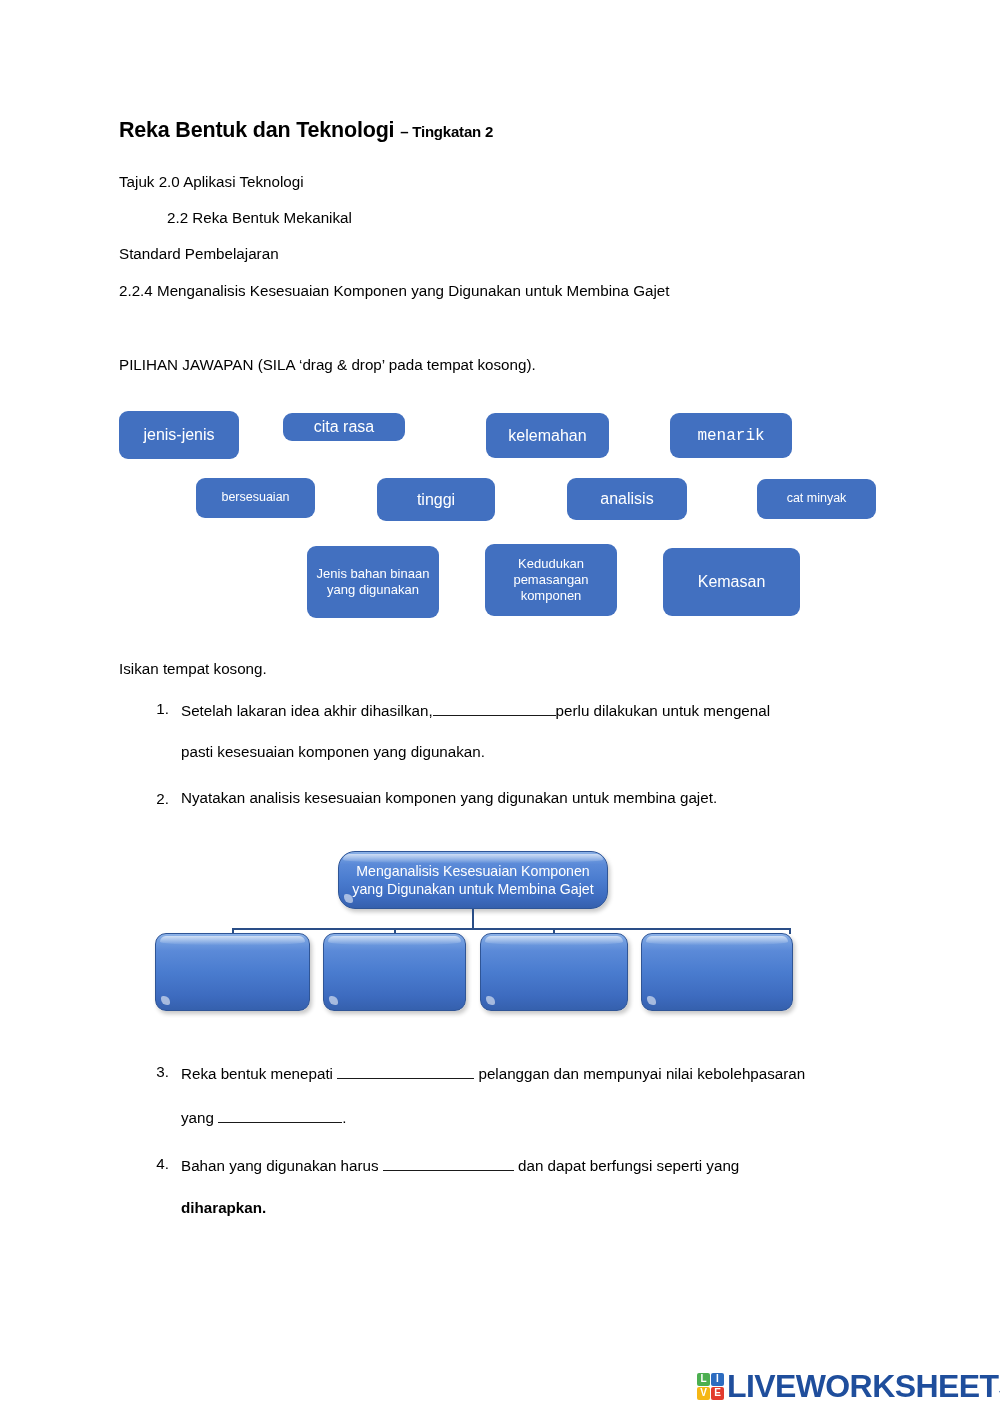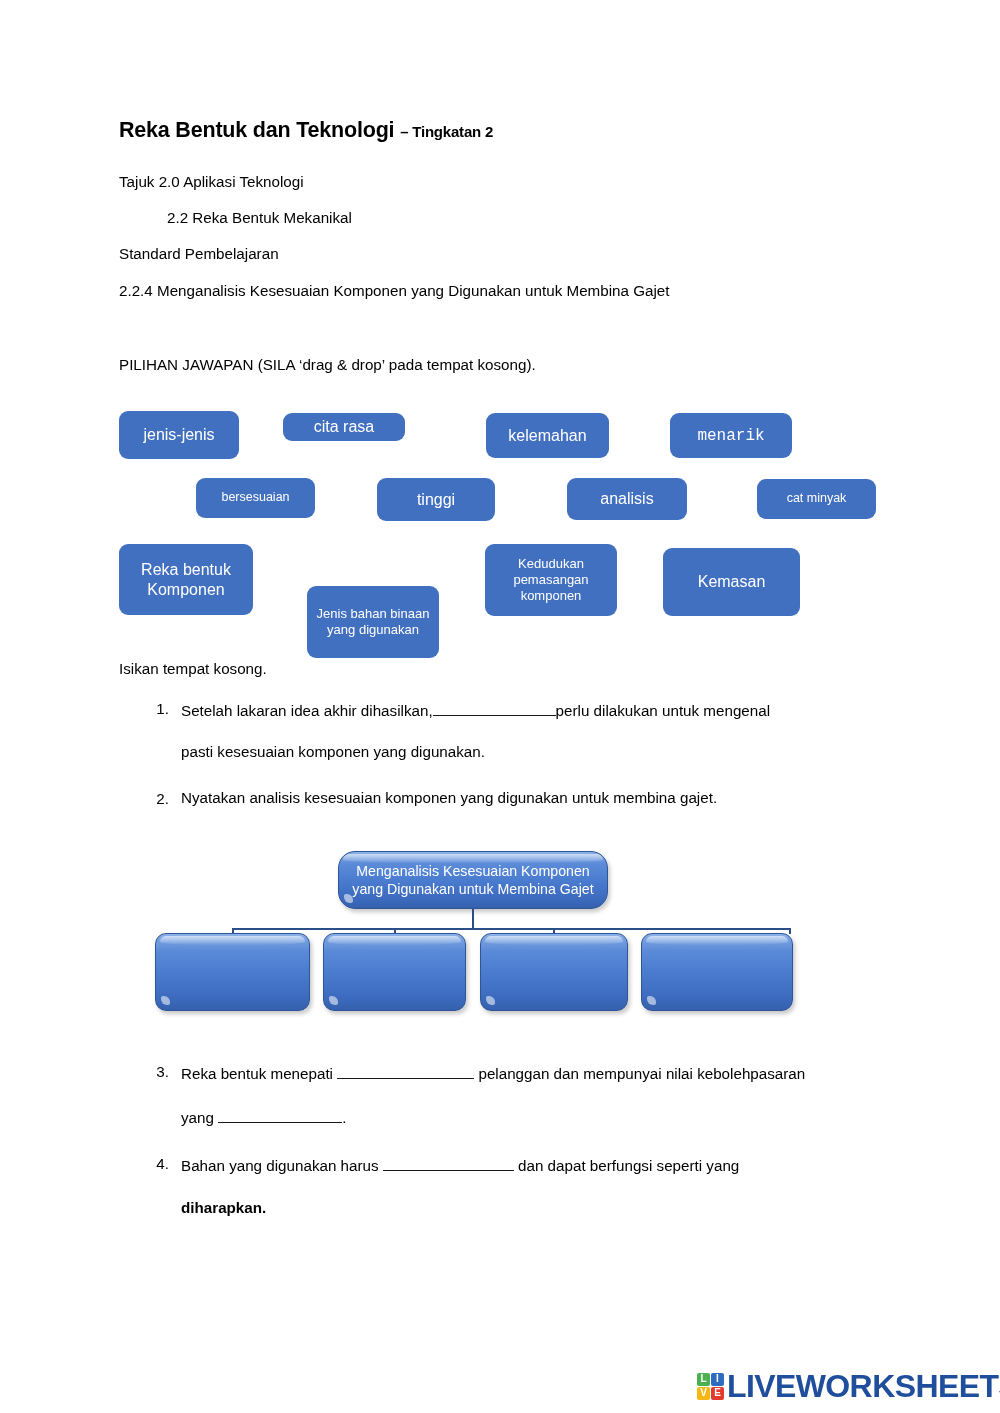--- a/index.html
+++ b/index.html
@@ -249,22 +249,21 @@
   <div class="chip" style="left:119px;  top:411px; width:120px; height:48px;">jenis-jenis</div>
   <div class="chip" style="left:283px;  top:413px; width:122px; height:28px;">cita rasa</div>
   <div class="chip" style="left:486px;  top:413px; width:123px; height:45px;">kelemahan</div>
   <div class="chip" style="left:670px;  top:413px; width:122px; height:45px;font-family:Liberation Mono, monospace;">menarik</div>
 
   <div class="chip small" style="left:196px;  top:478px; width:119px; height:40px;">bersesuaian</div>
   <div class="chip" style="left:377px;  top:478px; width:118px; height:43px;">tinggi</div>
   <div class="chip" style="left:567px;  top:478px; width:120px; height:42px;">analisis</div>
   <div class="chip small" style="left:757px;  top:479px; width:119px; height:40px;">cat minyak</div>
 
-  <div class="chip" style="left:119px;  top:544px; width:134px; height:71px;">Reka bentuk Komponen</div>
-  <div class="chip mid" style="left:307px;  top:546px; width:132px; height:72px;margin-top:40px;">Jenis bahan binaan yang digunakan</div>
+  <div class="chip mid" style="left:307px;  top:546px; width:132px; height:72px;">Jenis bahan binaan yang digunakan</div>
   <div class="chip mid" style="left:485px;  top:544px; width:132px; height:72px;">Kedudukan pemasangan komponen</div>
   <div class="chip" style="left:663px;  top:548px; width:137px; height:68px;">Kemasan</div>
 
   <div class="instr-fill">Isikan tempat kosong.</div>
 
   <div class="qnum" style="left:143px; top:700px;">1.</div>
   <div class="qitem" style="left:181px; top:700px;">
     <span>Setelah lakaran idea akhir dihasilkan,</span><span class="blank w1"></span><span>perlu dilakukan untuk mengenal</span>
   </div>
   <div class="qitem" style="left:181px; top:744px;">pasti kesesuaian komponen yang digunakan.</div>

